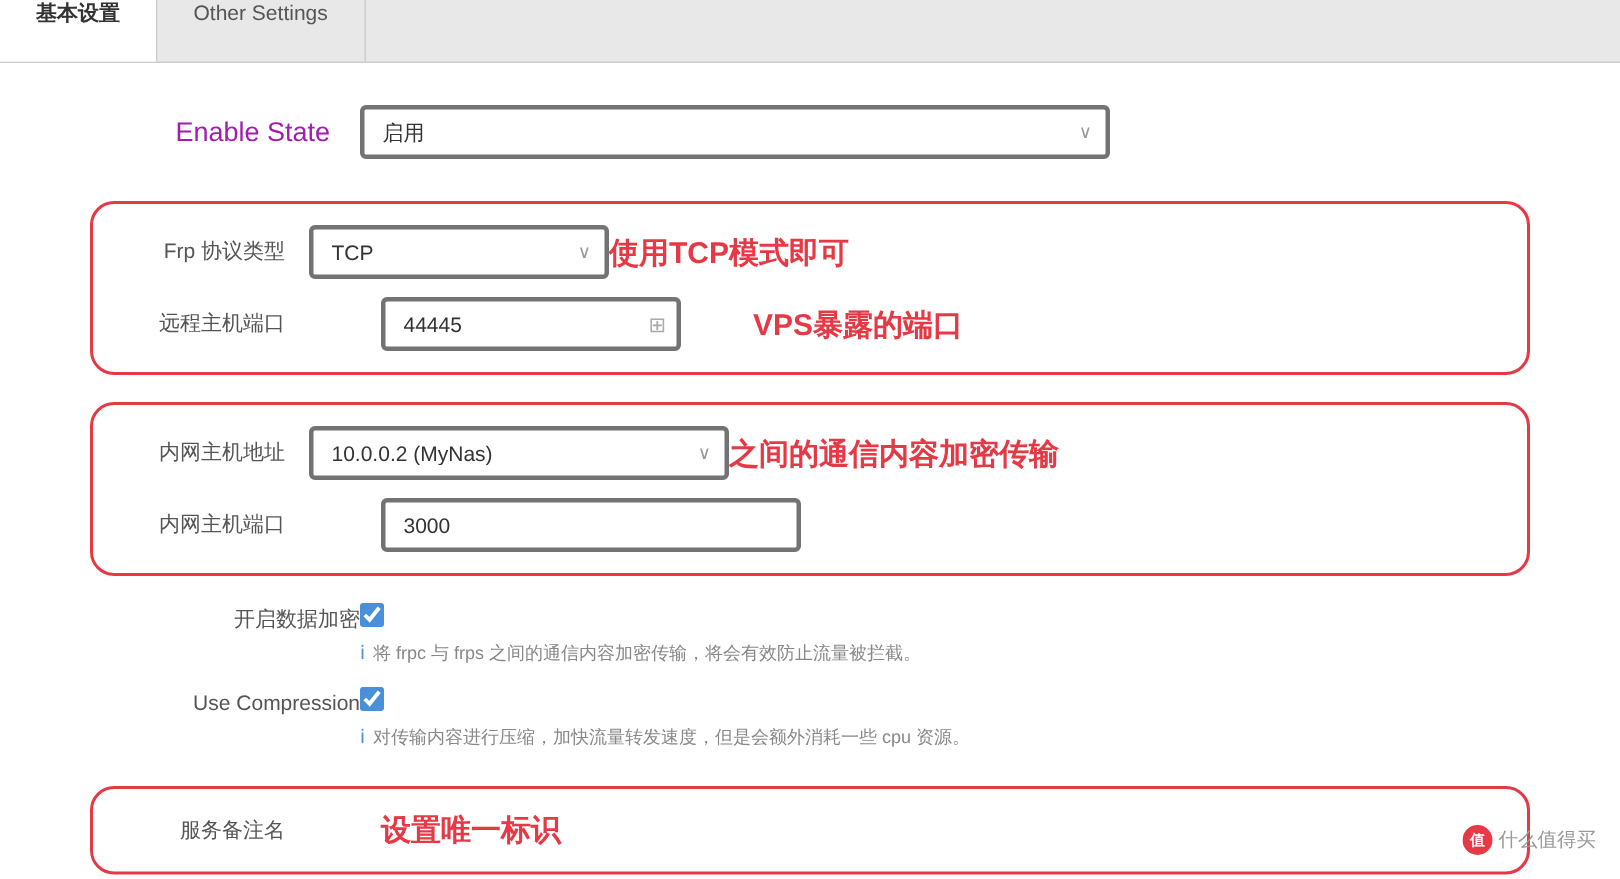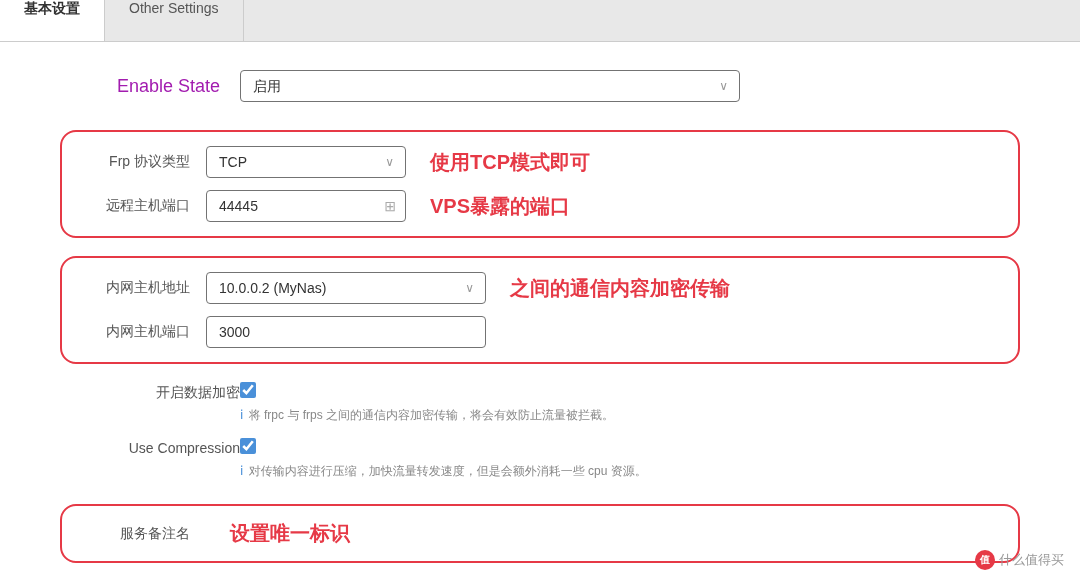--- a/index.html
+++ b/index.html
@@ -61,21 +61,21 @@
     }
     .form-control-wrap {
       flex: 1;
       max-width: 500px;
     }
 
     
     .form-select, .form-input {
       width: 100%;
       padding: 7px 12px;
-      border: 1px solid #737373;
+      border: 3px solid #737373;
       border-radius: 4px;
       background: #fff;
       font-size: 14px;
       color: #333;
       appearance: none;
       -webkit-appearance: none;
       outline: none;
     }
     .select-wrapper {
       position: relative;
@@ -98,38 +98,38 @@
       margin: 0 60px 18px 60px;
       padding: 14px 24px;
     }
     .red-section .inner-row {
       display: flex;
       align-items: center;
       margin-bottom: 12px;
     }
     .red-section .inner-row:last-child {
       margin-bottom: 0;
+      gap: 48px;
     }
     .red-section .inner-label {
       width: 120px;
       text-align: right;
       padding-right: 16px;
       color: #555;
       font-size: 14px;
       flex-shrink: 0;
     }
     .red-section .inner-control {
       flex: 1;
       position: relative;
     }
     .red-section .hint-text {
       color: #e63946;
       font-size: 20px;
       font-weight: bold;
-      margin-left: 24px;
       white-space: nowrap;
     }
 
     
     .input-icon-wrap {
       position: relative;
     }
     .input-icon-wrap .form-input {
       padding-right: 36px;
     }

